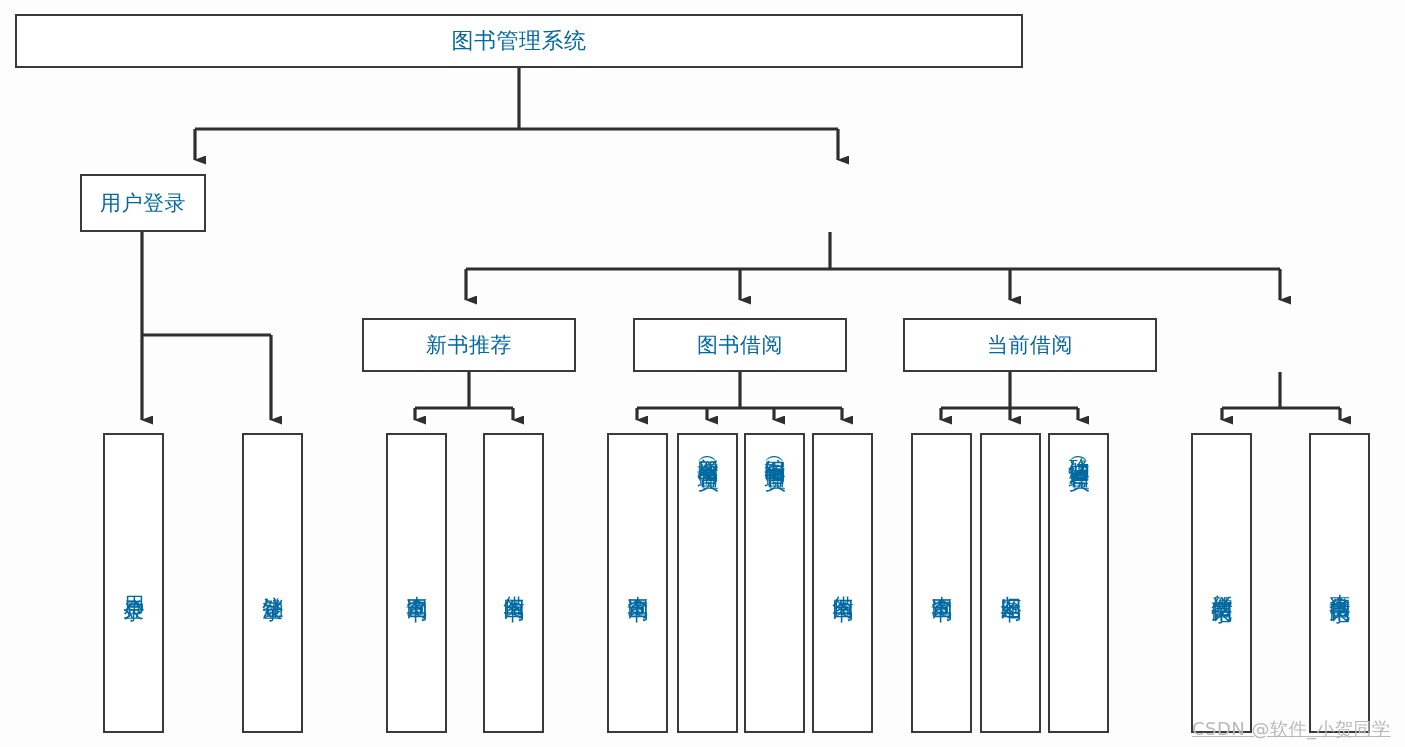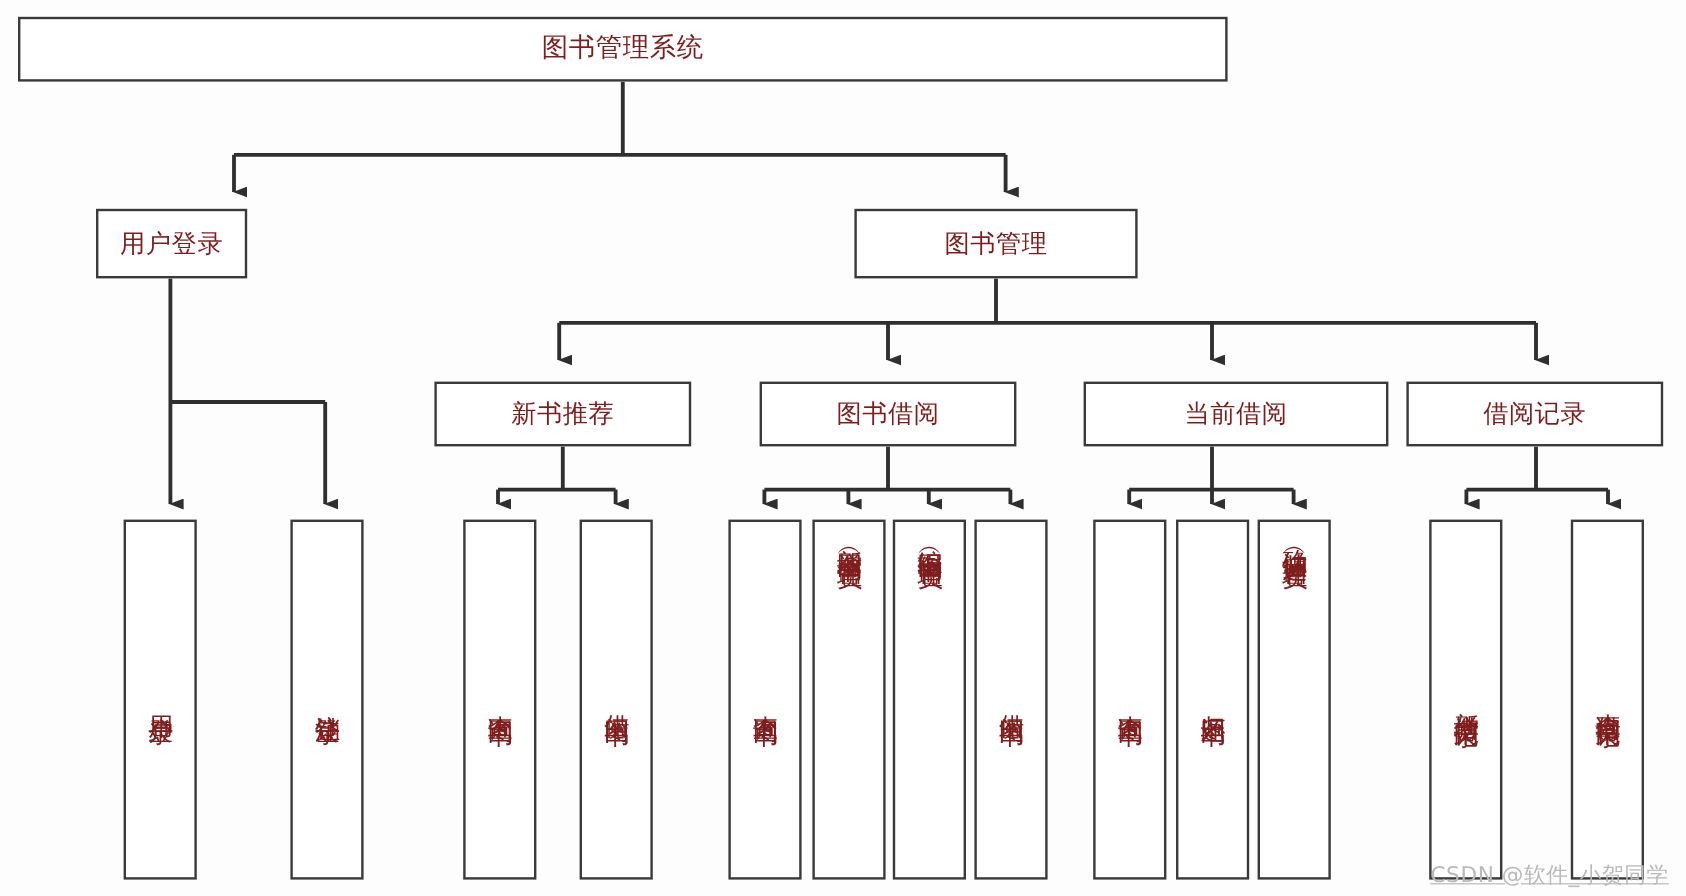--- a/index.html
+++ b/index.html
@@ -27,21 +27,21 @@
     pointer-events: none;
   }
   .node {
     position: absolute;
     box-sizing: border-box;
     background: #ffffff;
     border: 2px solid #3a3a3a;
     display: flex;
     align-items: center;
     justify-content: center;
-    color: #7f1d1d;
+    color: #0369a1;
   }
   .node .label {
     text-align: center;
     line-height: 1.08;
     letter-spacing: 0.5px;
   }
   
   .node.horiz .label {
     font-size: 21px;
   }
@@ -131,39 +131,33 @@
   </svg>
 
   <div class="node horiz root" style="left:15px; top:14px; width:1008px; height:54px;">
     <span class="label">图书管理系统</span>
   </div>
 
   <div class="node horiz" style="left:80px; top:174px; width:126px; height:58px;">
     <span class="label">用户登录</span>
   </div>
 
-  <div class="node horiz" style="left:712px; top:174px; width:236px; height:58px;">
-    <span class="label">图书管理</span>
-  </div>
 
   <div class="node horiz" style="left:633px; top:318px; width:214px; height:54px;">
     <span class="label">图书借阅</span>
   </div>
 
   <div class="node horiz" style="left:362px; top:318px; width:214px; height:54px;">
     <span class="label">新书推荐</span>
   </div>
 
   <div class="node horiz" style="left:903px; top:318px; width:254px; height:54px;">
     <span class="label">当前借阅</span>
   </div>
 
-  <div class="node horiz" style="left:1172px; top:318px; width:214px; height:54px;">
-    <span class="label">借阅记录</span>
-  </div>
 
   <div class="node vert mid" style="left:103px; top:433px; width:61px; height:300px;">
     <span class="label">用户登录</span>
   </div>
 
   <div class="node vert mid" style="left:242px; top:433px; width:61px; height:300px;">
     <span class="label">注销登录</span>
   </div>
 
   <div class="node vert mid" style="left:386px; top:433px; width:61px; height:300px;">

